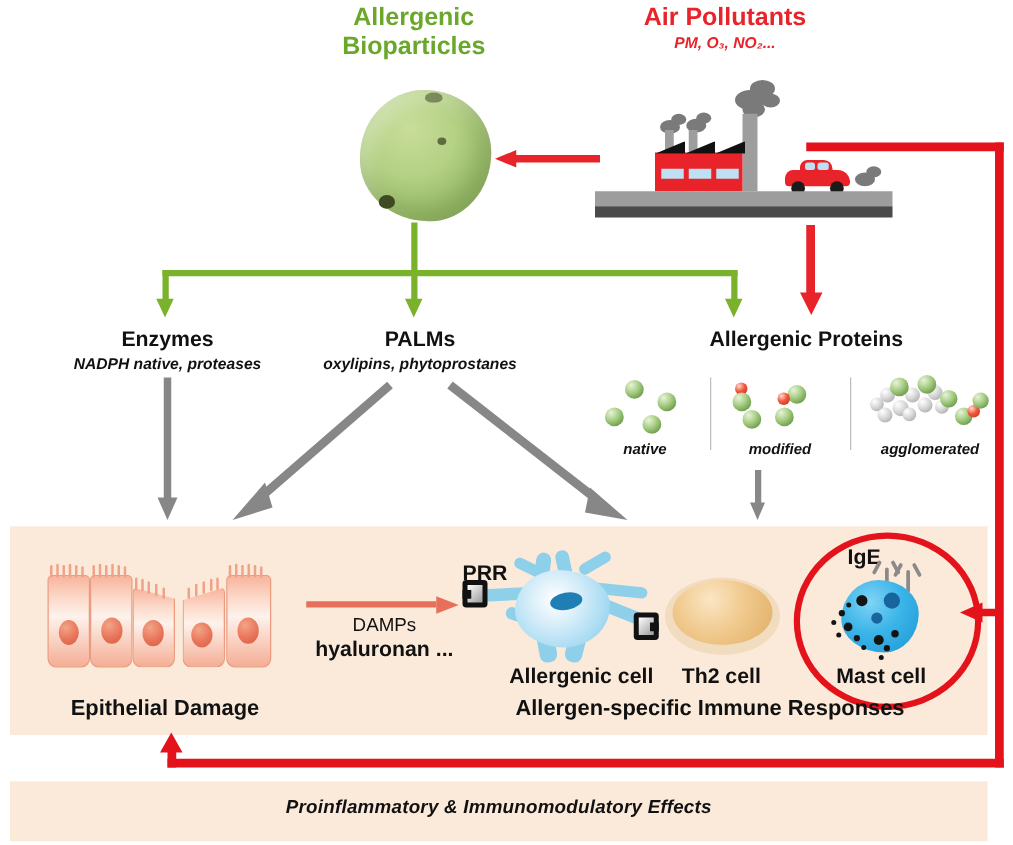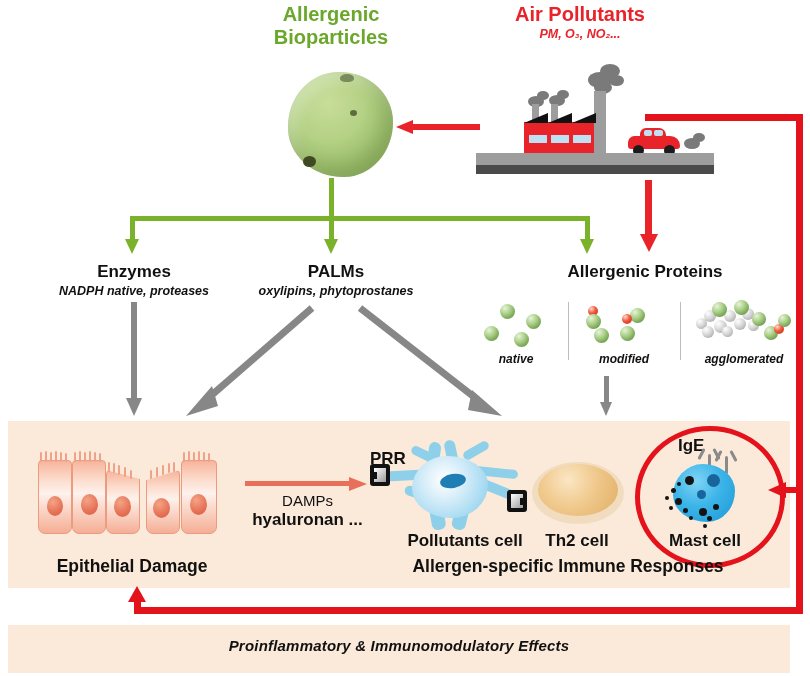--- a/index.html
+++ b/index.html
@@ -316,21 +316,21 @@
     <div class="dend" style="left:82px;top:6px;width:28px;height:9px;transform:rotate(-30deg);"></div>
     <div class="dend" style="left:94px;top:28px;width:44px;height:9px;transform:rotate(6deg);"></div>
     <div class="dend" style="left:92px;top:44px;width:48px;height:10px;transform:rotate(22deg);"></div>
     <div class="dend" style="left:74px;top:60px;width:14px;height:30px;transform:rotate(14deg);"></div>
     <div class="dend" style="left:50px;top:58px;width:14px;height:32px;transform:rotate(-10deg);"></div>
     <div class="dend" style="left:24px;top:50px;width:38px;height:10px;transform:rotate(18deg);"></div>
     <div class="dc-body" style="left:32px;top:16px;width:76px;height:62px;
          border-radius:46% 54% 48% 52% / 52% 46% 54% 48%;"></div>
     <div class="dcnuc" style="left:60px;top:34px;width:26px;height:14px;transform:rotate(-10deg);"></div>
   </div>
-  <div class="abs ctr lbl-it" style="left:400px;top:531px;width:130px;">Pollutants cell</div>
+  <div class="abs ctr lbl-it" style="left:400px;top:531px;width:130px;">Allergenic cell</div>
 
   <div class="abs recept" style="left:370px;top:464px;width:20px;height:22px;border-radius:3px;">
     <i style="left:4px;top:4px;width:12px;height:14px;background:linear-gradient(135deg,#fff,#9a9a9a);"></i>
     <i style="left:0px;top:8px;width:7px;height:7px;background:#111;"></i>
   </div>
 
   <div class="abs recept" style="left:507px;top:490px;width:20px;height:22px;border-radius:3px;">
     <i style="left:4px;top:4px;width:12px;height:14px;background:linear-gradient(135deg,#fff,#9a9a9a);"></i>
     <i style="left:13px;top:8px;width:7px;height:7px;background:#111;"></i>
   </div>

